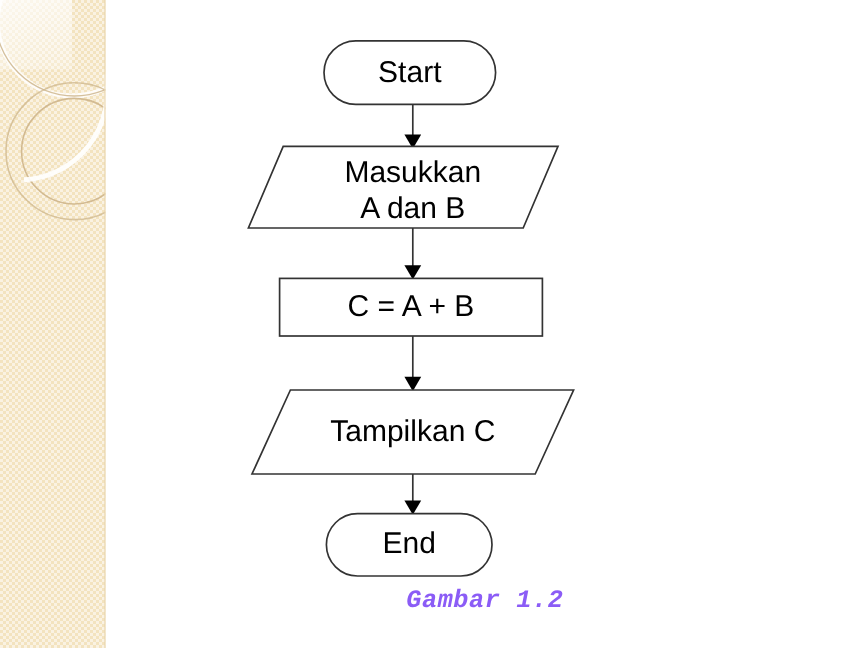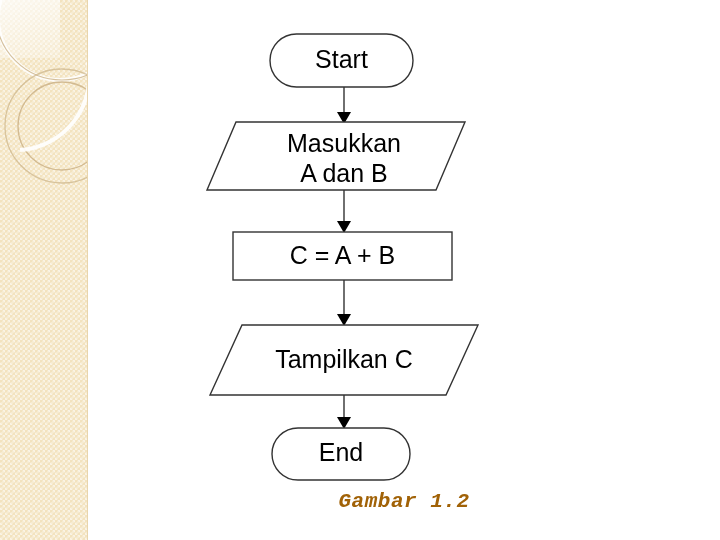--- a/index.html
+++ b/index.html
@@ -95,21 +95,21 @@
     position: absolute;
     left: 88px;
     top: 490px;
     width: 632px;
     text-align: center;
     font-family: "Liberation Mono", "DejaVu Sans Mono", monospace;
     font-style: italic;
     font-weight: bold;
     font-size: 21px;
     letter-spacing: 0.5px;
-    color: #a16207;
+    color: #8b5cf6;
   }
 </style>
 </head>
 <body>
 
 <div id="sidebar">
   <div id="sidebar-texture"></div>
   <div id="sidebar-lighttop"></div>
   <svg id="sidebar-arcs" width="88" height="540">
     <circle cx="60" cy="18" r="62" fill="none" stroke="#ffffff" stroke-width="4" opacity="0.85"></circle>

